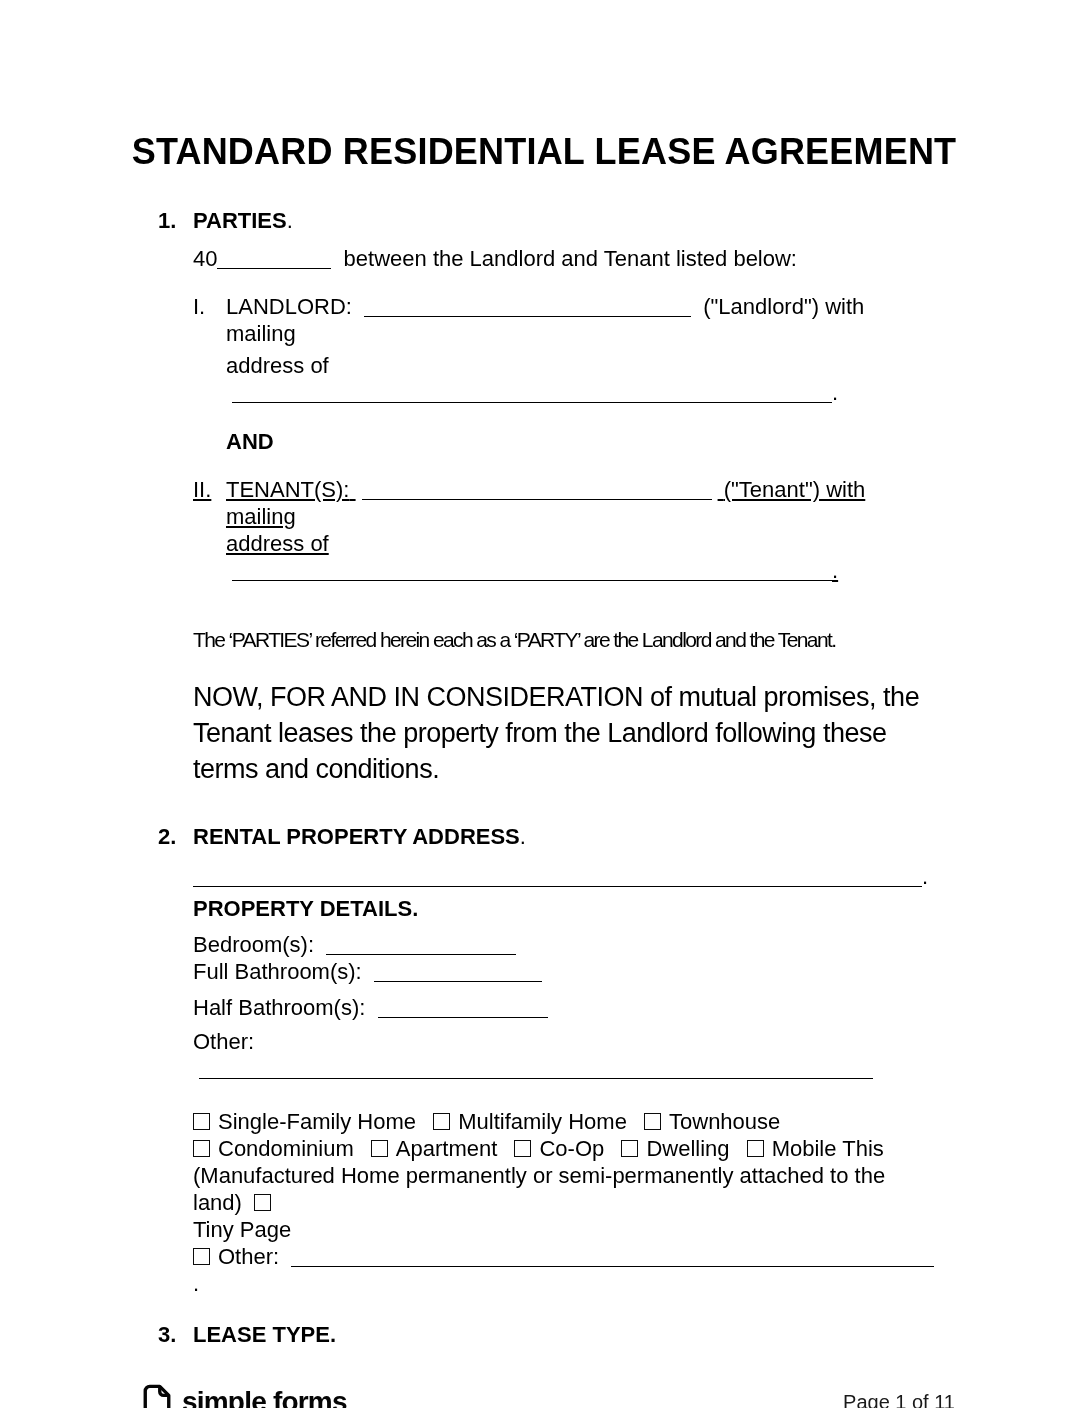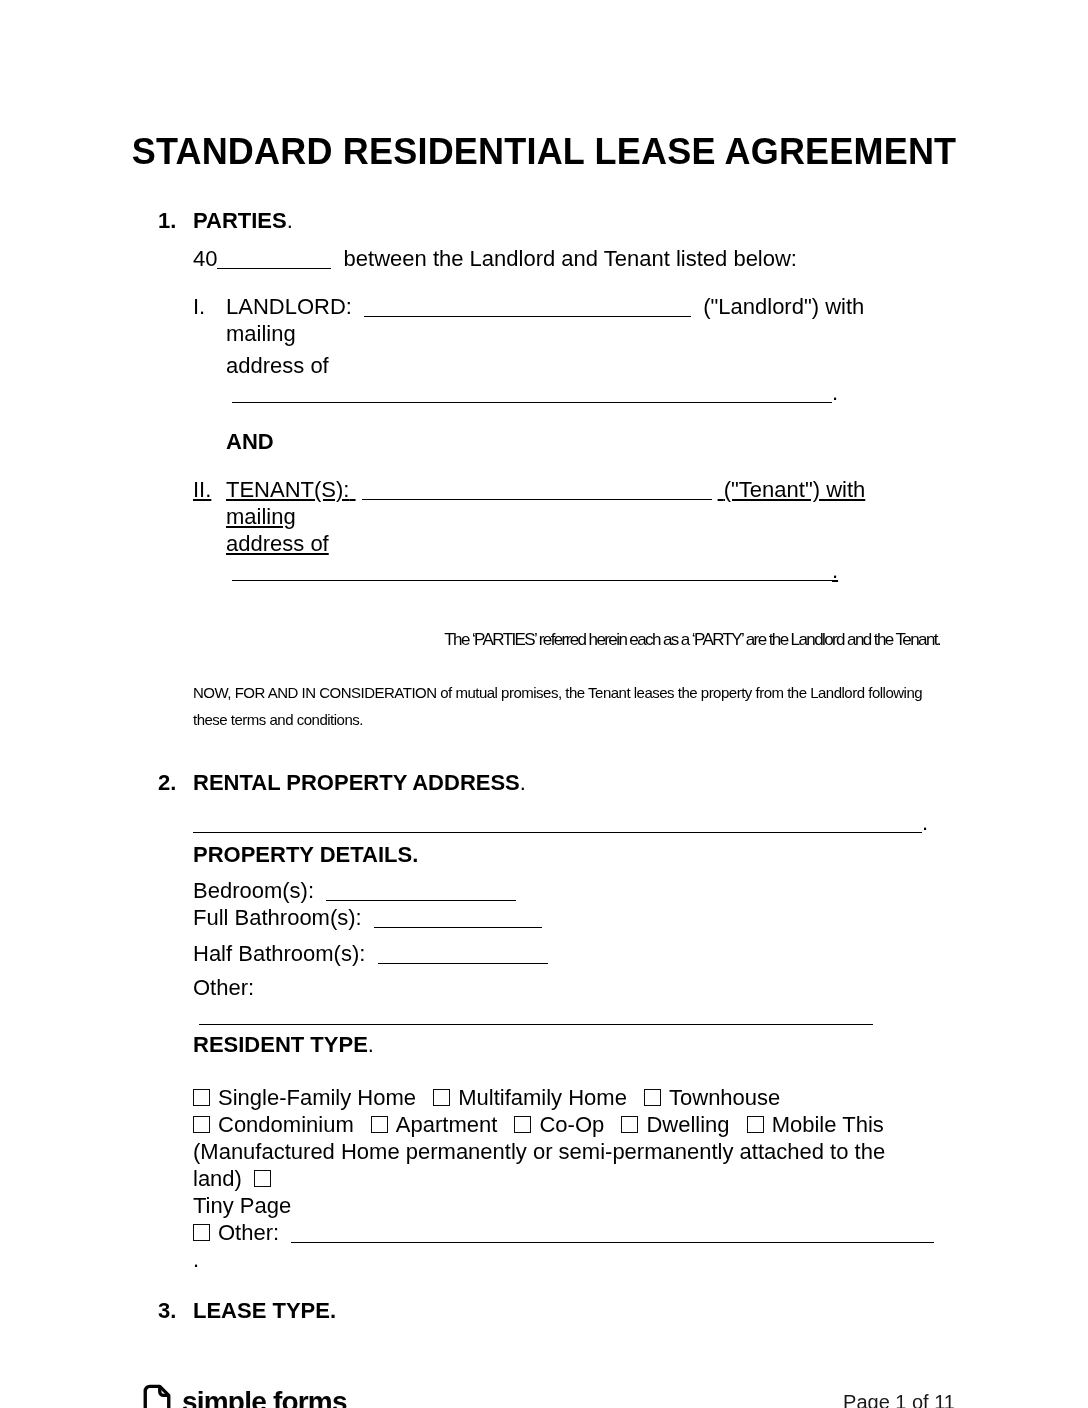--- a/index.html
+++ b/index.html
@@ -40,25 +40,24 @@
     position: relative; top: 3px;
   }
   .w114 { width: 114px; } .w327 { width: 327px; } .w350 { width: 350px; }
   .w600 { width: 600px; } .w735 { width: 729px; } .w190 { width: 190px; }
   .w168 { width: 168px; } .w170 { width: 170px; } .w674 { width: 674px; }
   .w643 { width: 643px; }
 
   .gap6 { margin-left: 6px; } .gapr6 { margin-right: 6px; }
 
   .note {
-    font-size: 17px; letter-spacing: -1.6px; white-space: nowrap;
+    font-size: 21px; letter-spacing: -1.6px; white-space: nowrap;
     margin-top: 42px;
-    text-align: right;
-  }
-  .tight { font-size: 15px; letter-spacing: -0.5px; line-height: 27px; }
+  }
+  .tight { font-size: 27px; letter-spacing: -0.5px; line-height: 36px; }
 
   .bold { font-weight: bold; }
 
   .cb {
     display: inline-block;
     width: 17px; height: 17px;
     border: 1.9px solid #0c0c0c;
     vertical-align: -1px;
     margin-right: 8px;
   }
@@ -148,23 +147,20 @@
     </div>
     <div class="indent" style="margin-top:9px;">
       <span>Half Bathroom(s):</span>
       <span class="bl w170 gap6"></span>
     </div>
     <div class="indent" style="margin-top:7px;">
       <span>Other:</span>
       <span class="bl w674 gap6"></span>
     </div>
 
-    <div class="indent bold" style="margin-top:3px;">
-      <span>RESIDENT TYPE</span><span class="sec-period">.</span>
-    </div>
 
     <div class="indent optline" style="margin-top:26px;">
       <span class="cb"></span><span class="opt">Single-Family Home</span>
       <span class="cb"></span><span class="opt">Multifamily Home</span>
       <span class="cb"></span><span>Townhouse</span>
     </div>
     <div class="indent optline">
       <span class="cb"></span><span class="opt">Condominium</span>
       <span class="cb"></span><span class="opt">Apartment</span>
       <span class="cb"></span><span class="opt">Co-Op</span>

